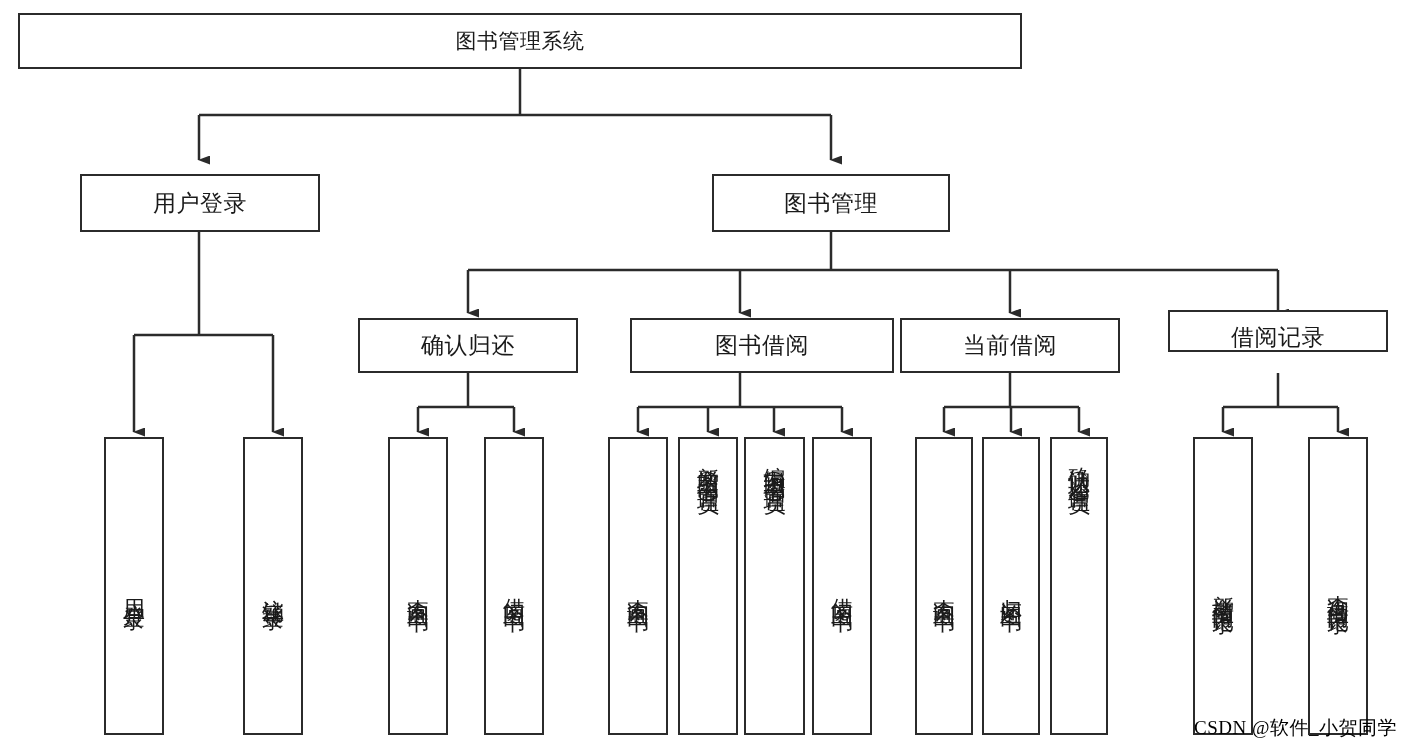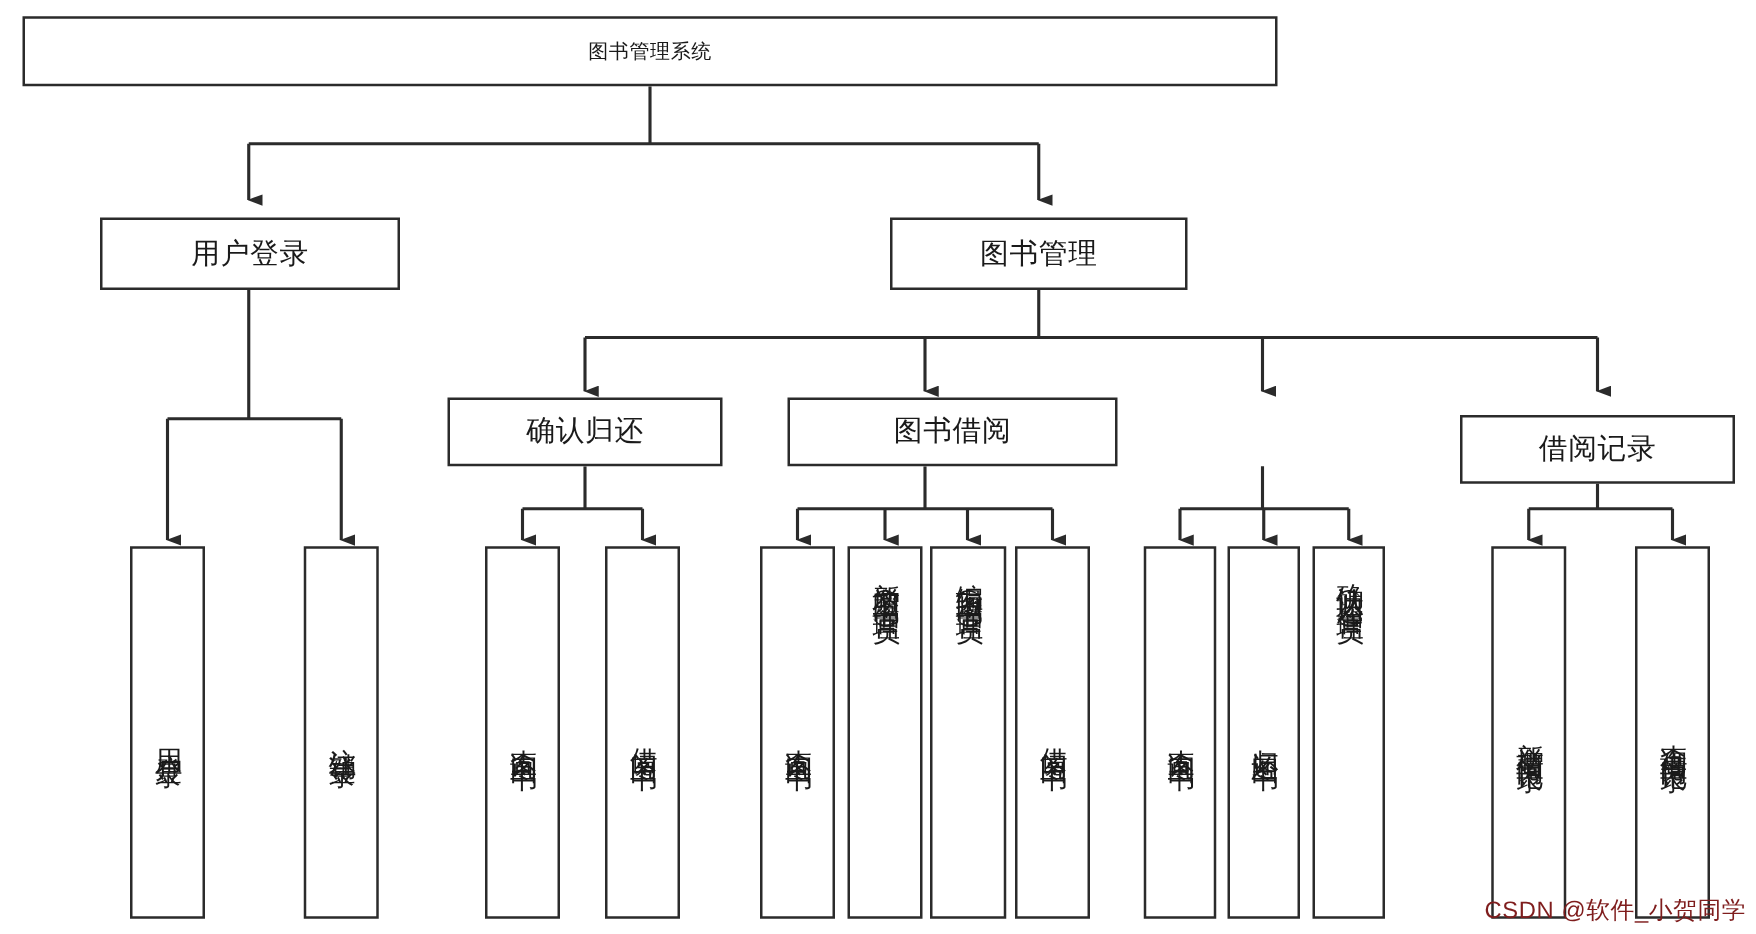--- a/index.html
+++ b/index.html
@@ -35,21 +35,21 @@
     align-items: center;
     justify-content: center;
     color: #1a1a1a;
   }
   .node.horiz {
     font-size: 23px;
     letter-spacing: 0.5px;
     line-height: 1.15;
   }
   .node.root {
-    font-size: 16px;
+    font-size: 21px;
   }
   .node.leaf {
     font-size: 22px;
     align-items: flex-start;
     justify-content: center;
     padding-top: 6px;
   }
   .vtext {
     writing-mode: vertical-rl;
     text-orientation: upright;
@@ -67,24 +67,24 @@
   }
   .leaf.topalign .leaf-inner {
     align-items: flex-start;
     padding-top: 4px;
   }
   .watermark {
     position: absolute;
     right: 8px;
     bottom: 6px;
     font-size: 19px;
-    color: #7f1d1d;
+    color: #000000;
     letter-spacing: 0.5px;
     white-space: nowrap;
-    font-family: Liberation Sans, sans-serif;
+    font-family: Liberation Serif, serif;
   }
 </style>
 </head>
 <body>
 
 <div id="canvas">
 
   <svg class="wires" viewBox="0 0 1405 747">
     <defs>
       <marker id="arw" markerWidth="10" markerHeight="12" refX="4.5" refY="11" orient="auto" markerUnits="userSpaceOnUse">
@@ -148,22 +148,25 @@
   </div>
 
   <div class="node horiz" style="left:358px; top:318px; width:220px; height:55px;">
     <span>确认归还</span>
   </div>
 
   <div class="node horiz" style="left:630px; top:318px; width:264px; height:55px;">
     <span>图书借阅</span>
   </div>
 
-
-  <div class="node horiz" style="left:1168px; top:332px; width:220px; height:55px;">
+  <div class="node horiz" style="left:900px; top:318px; width:220px; height:55px;">
+    <span>当前借阅</span>
+  </div>
+
+  <div class="node horiz" style="left:1168px; top:310px; width:220px; height:42px;align-items:flex-end;">
     <span>借阅记录</span>
   </div>
 
   <div class="node leaf" style="left:104px; top:437px; width:60px; height:298px;">
     <div class="leaf-inner">
       <span class="vtext">用户登录</span>
     </div>
   </div>
 
   <div class="node leaf" style="left:243px; top:437px; width:60px; height:298px;">

